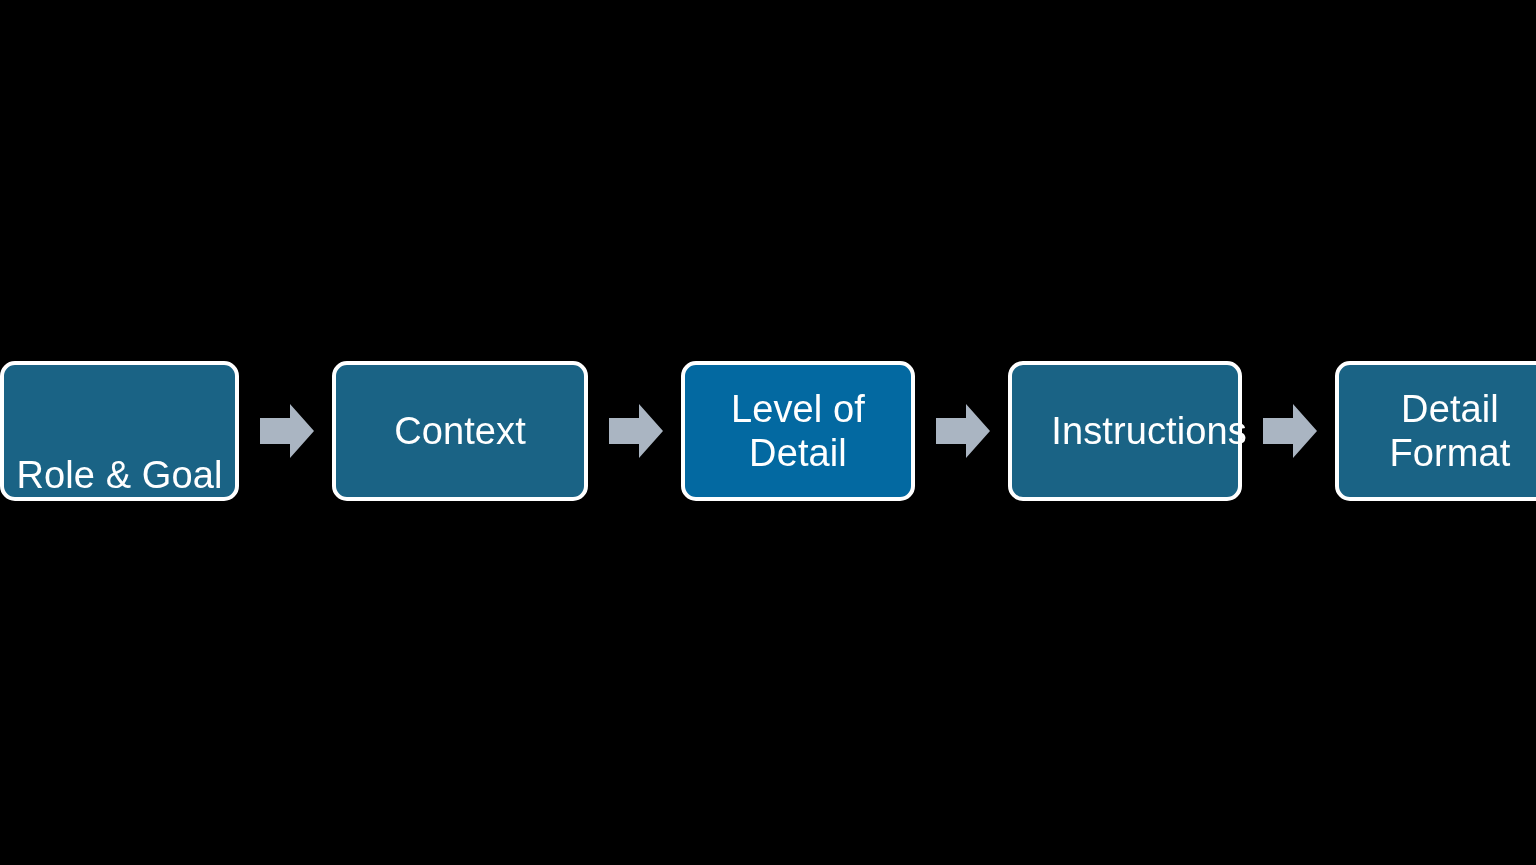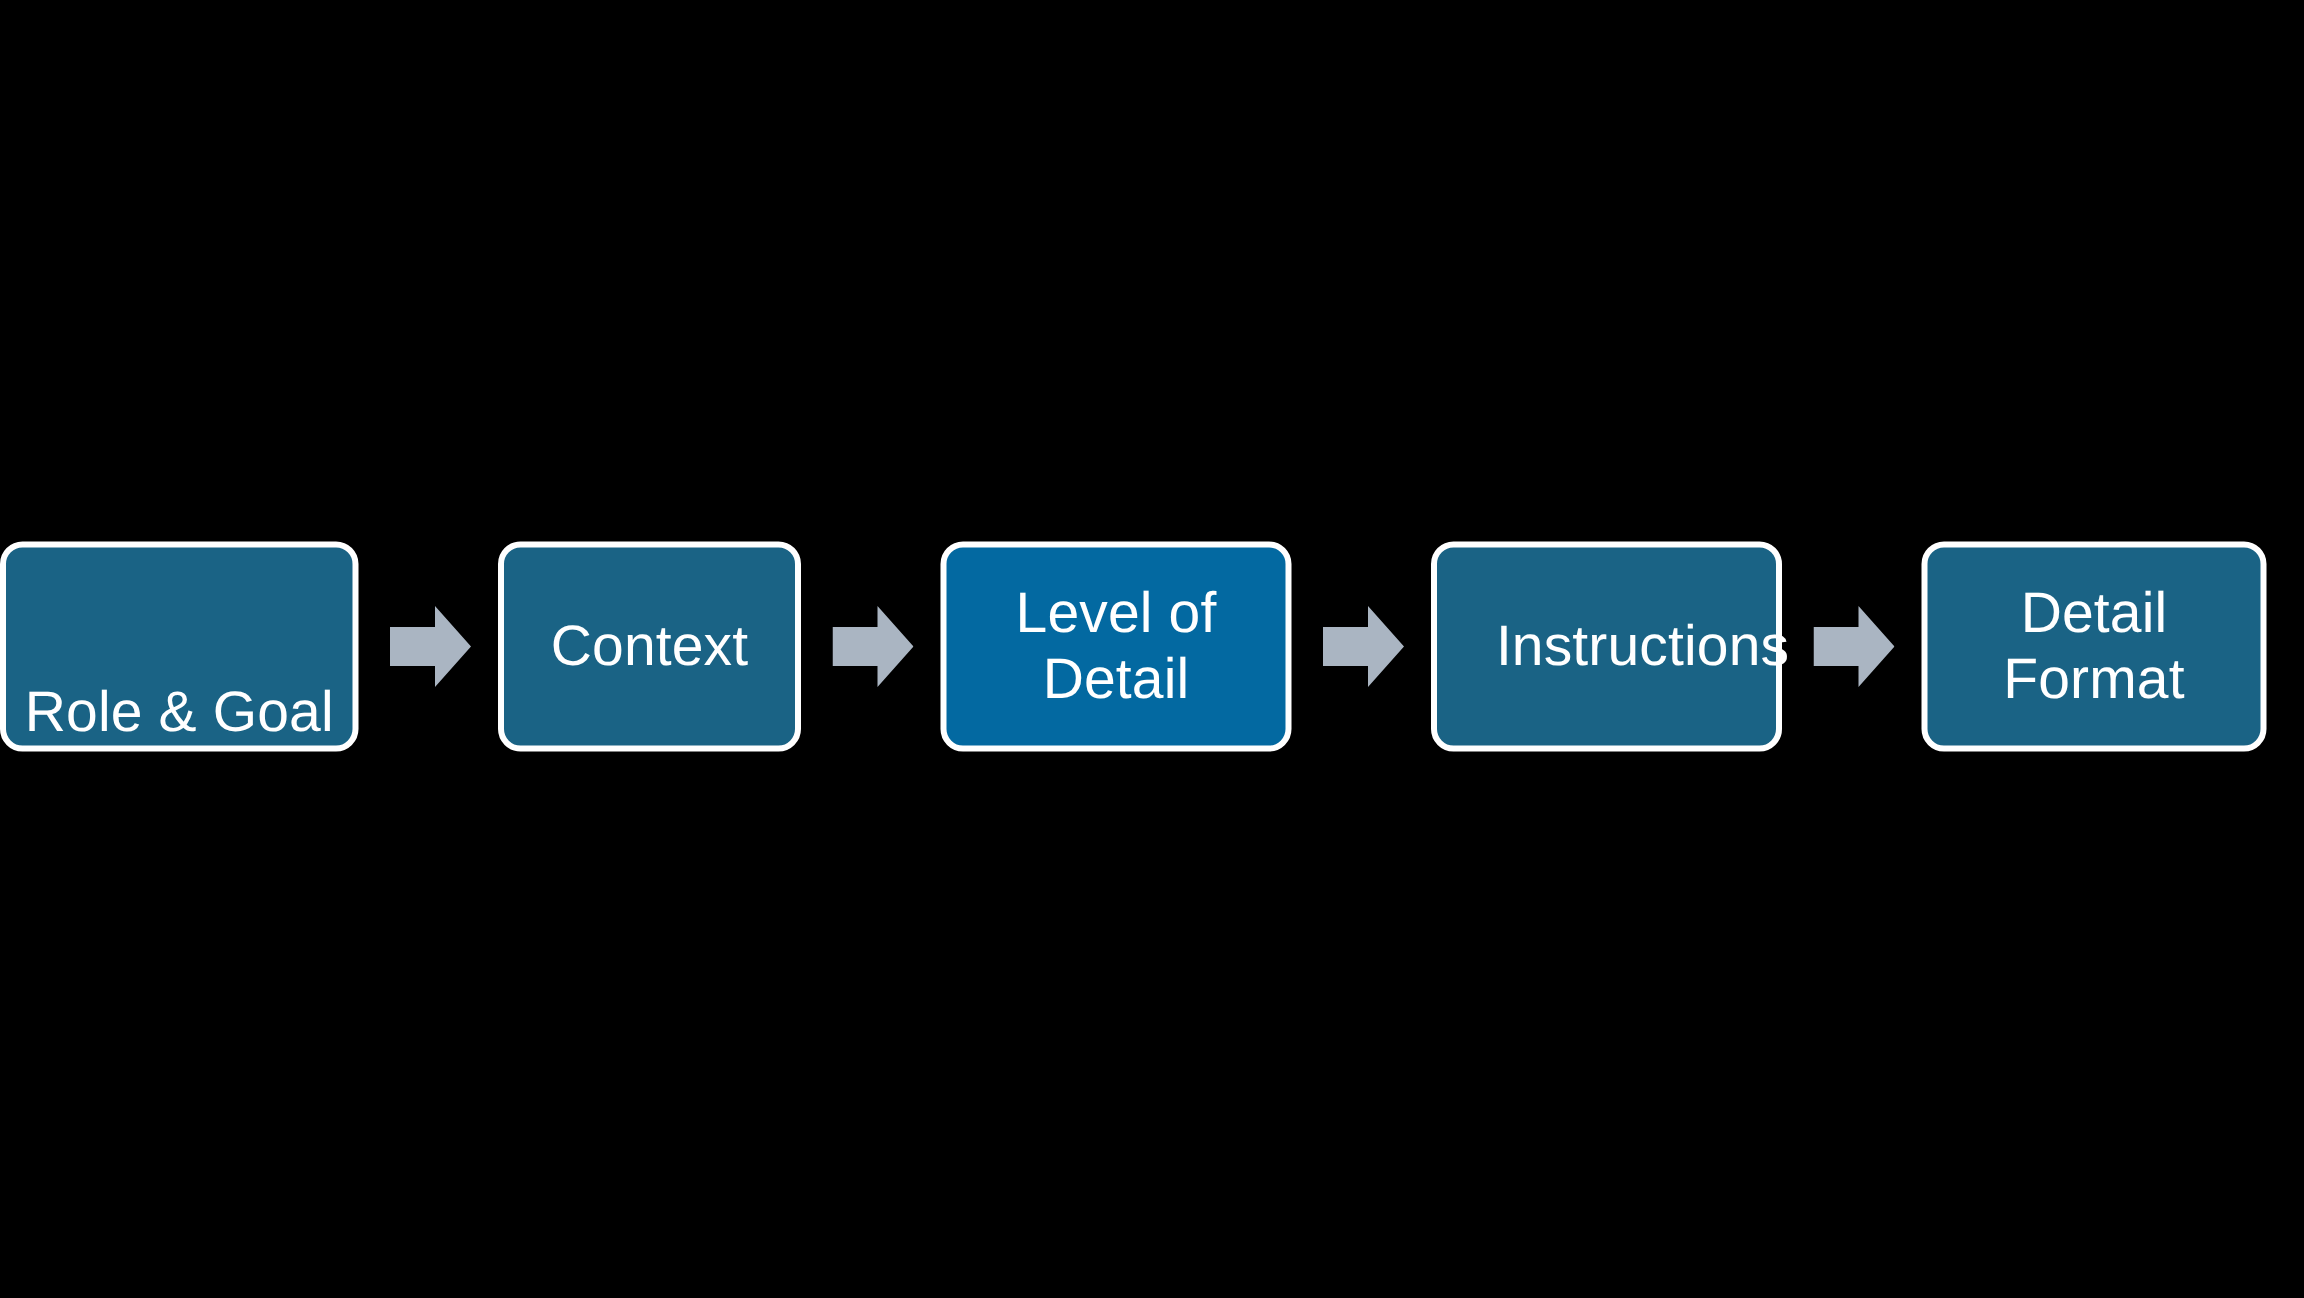--- a/index.html
+++ b/index.html
@@ -53,21 +53,21 @@
     font-size: 38px;
     line-height: 44px;
     text-align: center;
     letter-spacing: 0.1px;
     white-space: pre-line;
     padding: 0 6px;
     font-weight: 400;
   }
 
   .node-w1 { width: 239px; margin-left: 0px; align-items: flex-end; }
-  .node-w2 { width: 202px; }
+  .node-w2 { width: 256px; }
   .node-w3 { width: 234px; }
   .node-w4 { width: 234px; padding-left: 48px; }
   .node-w5 { width: 230px; }
 
   
   .arrow {
     flex: 0 0 auto;
     width: 54px;
     height: 58px;
     position: relative;

